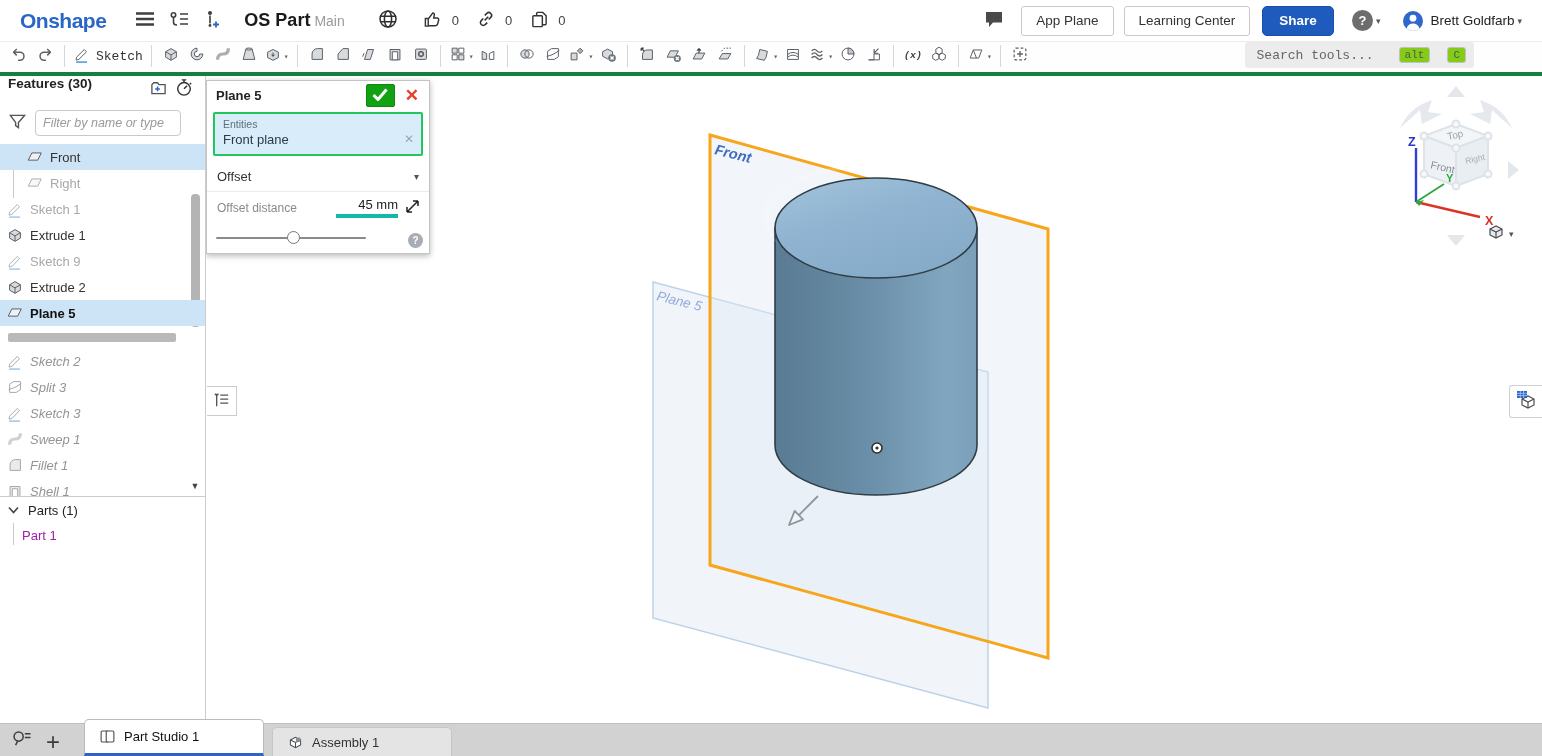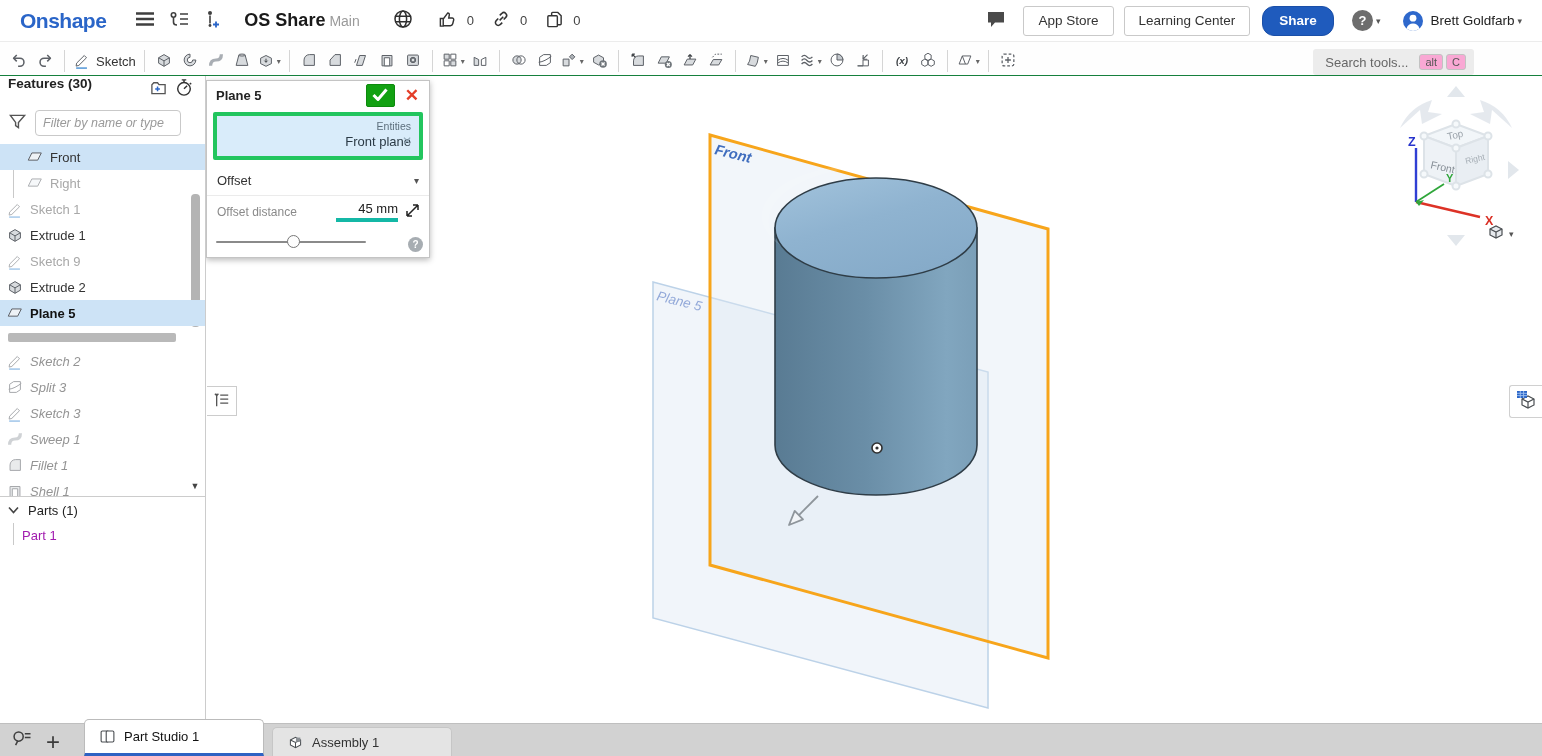--- a/index.html
+++ b/index.html
@@ -11,42 +11,42 @@
           background:#fff;border-bottom:1px solid #ececec;}
   .logo{font-size:21px;font-weight:bold;color:#2a65c8;letter-spacing:-.5px;margin-right:22px;}
   .tb-icon{display:inline-flex;align-items:center;justify-content:center;width:28px;height:28px;
            background:none;border:none;cursor:pointer;padding:0;margin:0 3px;}
   .doc-title{font-size:18px;font-weight:bold;color:#1a1a1a;margin:0 4px 0 14px;}
   .ws-name{font-size:14px;color:#9a9a9a;margin-right:26px;}
   .count{font-size:13px;color:#444;margin:0 10px 0 2px;}
   .spacer{flex:1;}
   .pill-btn{height:30px;padding:0 14px;background:#fff;border:1px solid #c9c9c9;border-radius:3px;
             font-size:13.5px;color:#333;margin-left:10px;cursor:pointer;}
-  .share-btn{height:30px;padding:0 16px;background:#1f5bbd;border:1px solid #1a4fa8;border-radius:12px;
+  .share-btn{height:30px;padding:0 16px;background:#1f5bbd;border:1px solid #1a4fa8;border-radius:5px;
              font-size:13.5px;font-weight:bold;color:#fff;margin-left:12px;cursor:pointer;}
   .help-btn{display:inline-flex;align-items:center;border:none;background:none;cursor:pointer;margin-left:12px;}
   .help-circle{width:21px;height:21px;border-radius:50%;background:#6d6d6d;color:#fff;font-weight:bold;
                font-size:13px;display:flex;align-items:center;justify-content:center;}
   .caret{font-size:9px;color:#555;margin-left:3px;}
   .user-chip{display:inline-flex;align-items:center;border:none;background:none;cursor:pointer;margin-left:10px;
              font-size:13.5px;color:#222;}
   .avatar{width:22px;height:22px;margin-right:6px;}
   
-  .toolbar{display:flex;align-items:flex-end;height:34px;background:#fefefe;border-bottom:1px solid #15803d;
-           padding:0 6px;box-sizing:border-box;}
+  .toolbar{display:flex;align-items:flex-start;height:34px;background:#fefefe;border-bottom:4px solid #15803d;
+           padding:0 6px;box-sizing:border-box;font-family:Liberation Mono, monospace;}
   .tool-btn{display:inline-flex;align-items:center;justify-content:center;height:28px;min-width:26px;
             padding:0 2px;background:none;border:none;cursor:pointer;}
   .tool-btn .lbl{font-size:13px;color:#333;margin-left:5px;}
   .tool-sep{width:1px;height:22px;background:#d5d5d5;margin:0 6px;flex:none;}
   .tool-caret{font-size:8px;color:#666;margin-left:2px;}
   .search-pill{margin-left:auto;margin-right:62px;display:flex;align-items:center;height:26px;background:#ececec;
                border-radius:3px;padding:0 8px 0 12px;cursor:text;}
   .search-pill .ph{color:#666;font-size:13px;margin-right:8px;}
-  .kbd{background:#f9a8d4;border:1px solid #c2c2c2;border-radius:3px;font-size:11px;color:#555;
-       padding:1px 5px;margin-left:3px;}
+  .kbd{background:#84cc16;border:1px solid #c2c2c2;border-radius:3px;font-size:11px;color:#555;
+       padding:1px 5px;margin-left:17px;}
   
   .main{position:relative;display:flex;height:647px;}
   .panel{position:relative;width:206px;flex:none;background:#fff;border-right:1px solid #ccc;box-sizing:border-box;}
   .panel-head{display:flex;align-items:flex-start;height:32px;padding:0 8px;}
   .panel-title{font-size:13.5px;font-weight:bold;color:#222;flex:1;}
   .ph-icon{background:none;border:none;cursor:pointer;width:26px;height:26px;display:inline-flex;
            align-items:center;justify-content:center;padding:0;}
   .filter-row{display:flex;align-items:center;padding:2px 8px 8px 8px;}
   .filter-input{width:130px;height:24px;border:1px solid #c9c9c9;border-radius:4px;margin-left:8px;
                 font-size:12.5px;font-style:italic;color:#444;padding:0 7px;outline:none;}
@@ -89,22 +89,22 @@
   .viewcube{position:absolute;left:1180px;top:8px;}
   
   .dialog{position:absolute;left:0;top:4px;width:222px;background:#fff;border:1px solid #c4c4c4;
           box-shadow:0 2px 6px rgba(0,0,0,.28);z-index:20;}
   .dlg-head{display:flex;align-items:center;height:29px;padding:0 6px 0 9px;}
   .dlg-title{font-size:13px;font-weight:bold;color:#222;flex:1;}
   .dlg-ok{width:29px;height:23px;background:#12a112;border:1px solid #0d8a0d;border-radius:2px;cursor:pointer;
           display:flex;align-items:center;justify-content:center;padding:0;}
   .dlg-cancel{background:none;border:none;color:#e43e28;font-size:17px;font-weight:bold;cursor:pointer;
           padding:0 4px;margin-left:6px;line-height:1;}
-  .entities-box{margin:2px 6px 6px 6px;background:#d9ecfa;border:4px solid #22c55e;border-radius:2px;
-          padding:4px 8px 7px 8px;position:relative;cursor:pointer;text-align:right;}
+  .entities-box{margin:2px 6px 6px 6px;background:#d9ecfa;border:2px solid #22c55e;border-radius:2px;
+          padding:4px 8px 7px 8px;position:relative;cursor:pointer;}
   .ent-label{font-size:10.5px;color:#5d6f7d;}
   .ent-value{font-size:13px;color:#2b3a45;margin-top:2px;}
   .ent-x{position:absolute;right:7px;bottom:8px;color:#93a9b8;font-size:12px;cursor:pointer;}
   .dlg-row{display:flex;align-items:center;height:29px;padding:0 10px;border-bottom:1px solid #ebebeb;cursor:pointer;}
   .dlg-row .rlabel{font-size:13px;color:#333;flex:1;}
   .dlg-row .dd-caret{font-size:10px;color:#555;}
   .dist-row{display:flex;align-items:center;height:31px;padding:0 8px 0 10px;}
   .dist-label{font-size:12px;color:#8a8a8a;flex:1;}
   .dist-value{font-size:13px;color:#222;text-align:right;width:62px;border-bottom:4px solid #14b8a6;
               padding-bottom:2px;margin-right:6px;cursor:text;}
@@ -157,21 +157,21 @@
     <button class="tb-icon">
       <span>
         <svg width="18" height="20" viewBox="0 0 18 20">
             <circle cx="6" cy="4" r="2" fill="#3f3f3f"></circle>
             <path d="M6 6.5v8" stroke="#3f3f3f" stroke-width="1.6"></path>
             <circle cx="6" cy="16.5" r="1.4" fill="#3f3f3f"></circle>
             <path d="M12 12.5v6M9 15.5h6" stroke="#2a65c8" stroke-width="1.8"></path>
           </svg>
       </span>
     </button>
-    <span class="doc-title">OS Share</span>
+    <span class="doc-title">OS Part</span>
     <span class="ws-name">Main</span>
     <button class="tb-icon">
       <span>
         <svg width="20" height="20" viewBox="0 0 20 20" fill="none" stroke="#2f2f2f" stroke-width="1.5">
           <circle cx="10" cy="10" r="8"></circle>
             <ellipse cx="10" cy="10" rx="3.6" ry="8"></ellipse>
             <path d="M2.5 7.2h15M2.5 12.8h15"></path>
           </svg>
       </span>
     </button>
@@ -205,21 +205,21 @@
 
     <span class="spacer"></span>
 
     <button class="tb-icon">
       <span>
         <svg width="20" height="19" viewBox="0 0 20 19">
             <path d="M2 2h16v10.5h-9L5 17v-4.5H2z" fill="#4a4a4a"></path>
           </svg>
       </span>
     </button>
-    <button class="pill-btn">App Store</button>
+    <button class="pill-btn">App Plane</button>
     <button class="pill-btn">Learning Center</button>
     <button class="share-btn">Share</button>
     <button class="help-btn">
       <span class="help-circle">?</span>
       <span class="caret">▾</span>
     </button>
     <button class="user-chip">
       <span class="avatar">
         <svg width="22" height="22" viewBox="0 0 22 22">
             <circle cx="11" cy="11" r="10" fill="#2e68cc"></circle>

